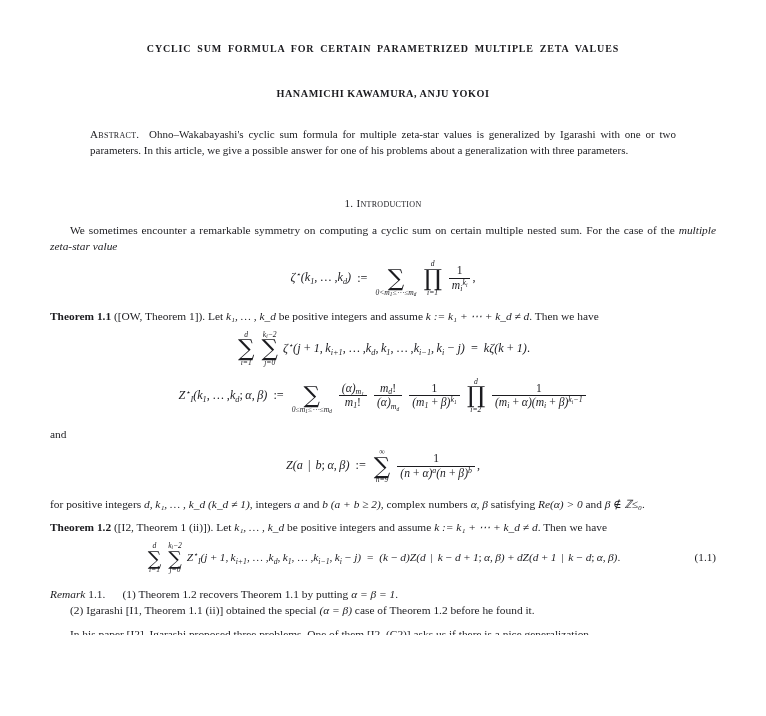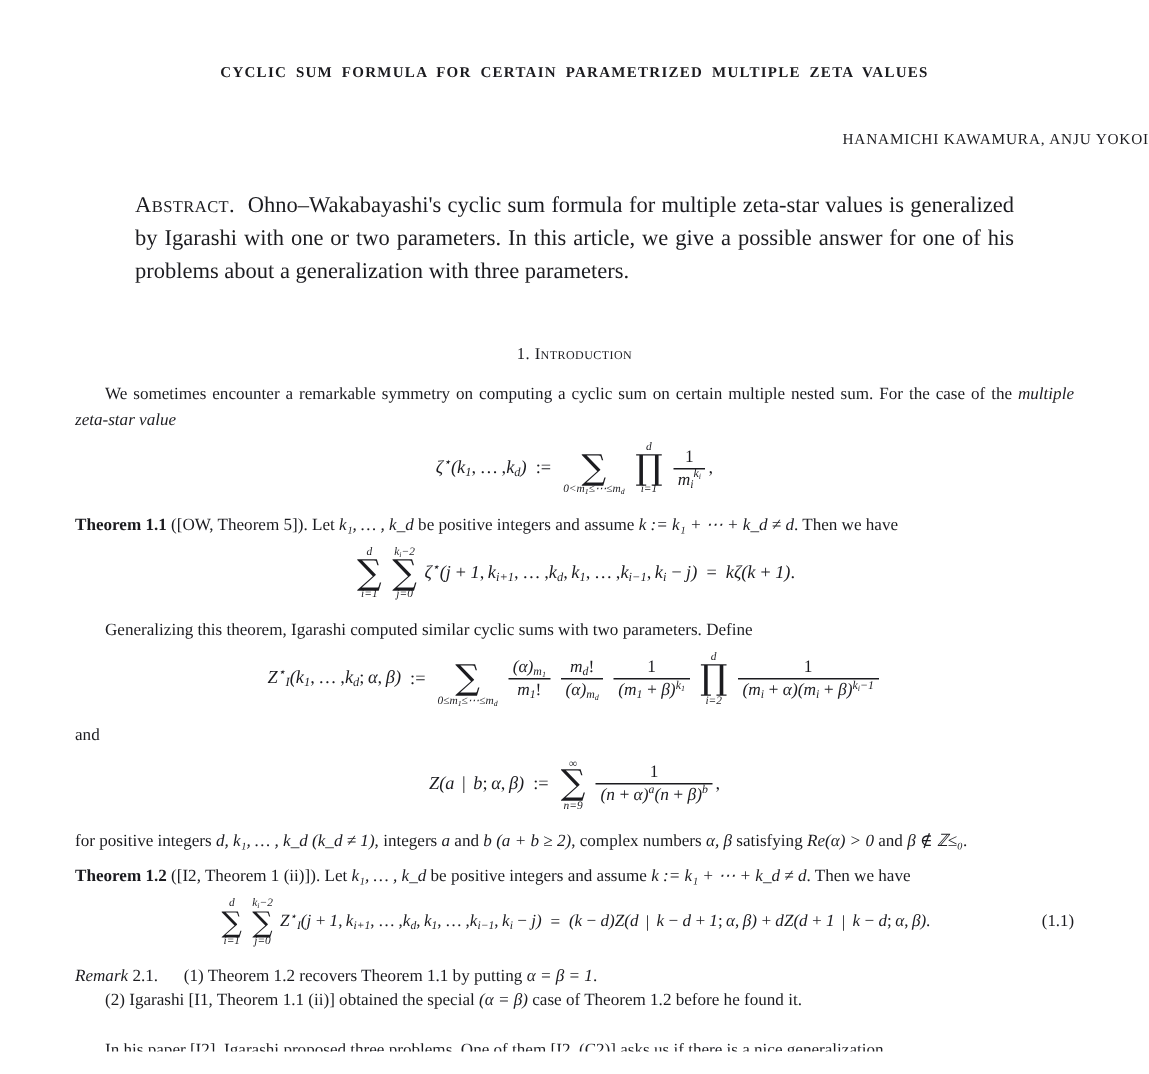--- a/index.html
+++ b/index.html
@@ -30,33 +30,34 @@
     text-align: center;
     font-size: 10px;
     font-weight: bold;
     letter-spacing: 0.85px;
     word-spacing: 2.5px;
     line-height: 1.3;
   }
   .authors {
     margin: 0;
     padding-top: 33px;
-    text-align: right;
+    text-align: center;
     font-size: 10.2px;
     letter-spacing: 0.55px;
     font-variant: small-caps;
     text-transform: uppercase;
+    font-weight: bold;
   }
 
   
   .abstract {
     margin: 0 auto;
     padding-top: 28px;
     width: 586px;
-    font-size: 15px;
+    font-size: 11px;
     line-height: 1.45;
     text-align: justify;
   }
   .abstract .lead {
     font-variant: small-caps;
     letter-spacing: 0.3px;
   }
 
   
   .section-head {
@@ -171,21 +172,21 @@
     padding: 0px 3px 0 3px;
     line-height: 1.25;
   }
 
   .mid { font-style: normal; padding: 0 2px; }
   .rel { font-style: normal; padding: 0 3px; }
   .punc { font-style: normal; }
 
   
   .clipped {
-    margin-top: 17px;
+    margin-top: 7px;
     height: 9px;
     overflow: hidden;
   }
   .clipped p {
     margin: 0;
     font-size: 11.4px;
     line-height: 1.43;
     text-indent: 20px;
     text-align: justify;
   }
@@ -231,42 +232,41 @@
         <span class="frac">
           <span class="num up">1</span>
           <span class="den">m<sub>i</sub><sup>k<sub>i</sub></sup></span>
         </span><span class="punc">,</span>
       </span>
     </div>
 
 
     <p class="para tight">
       <span class="bf">Theorem 1.1</span>
-      <span>([OW, Theorem 5]).</span>
+      <span>([OW, Theorem 1]).</span>
       <span>Let </span><span class="math">k₁, … , k_d</span><span> be positive integers and assume </span><span class="math">k := k₁ + ⋯ + k_d ≠ d</span><span>. Then we have</span>
     </p>
 
     <div class="display">
       <span class="inner math">
         <span class="op">
           <span class="lim top">d</span>
           <span class="glyph">∑</span>
           <span class="lim bot">i=1</span>
         </span>
         <span class="op">
           <span class="lim top">k<sub>i</sub>−2</span>
           <span class="glyph">∑</span>
           <span class="lim bot">j=0</span>
         </span>
         ζ<sup>⋆</sup>(j + 1<span class="punc">,</span> k<sub>i+1</sub><span class="punc">, … ,</span>k<sub>d</sub><span class="punc">,</span> k<sub>1</sub><span class="punc">, … ,</span>k<sub>i−1</sub><span class="punc">,</span> k<sub>i</sub> − j)
         <span class="rel">=</span> kζ(k + 1)<span class="punc">.</span>
       </span>
     </div>
 
-    <p class="para indent tight">Generalizing this theorem, Igarashi computed similar cyclic sums with two parameters. Define</p>
 
     <div class="display">
       <span class="inner math">
         Z<sup>⋆</sup><sub>I</sub>(k<sub>1</sub><span class="punc">, … ,</span>k<sub>d</sub><span class="punc">;</span> α<span class="punc">,</span> β) <span class="rel">:=</span>
         <span class="op">
           <span class="lim top">&nbsp;</span>
           <span class="glyph">∑</span>
           <span class="lim bot">0≤m<sub>1</sub>≤⋯≤m<sub>d</sub></span>
         </span>
         <span class="frac">
@@ -333,21 +333,21 @@
           <span class="lim bot">j=0</span>
         </span>
         Z<sup>⋆</sup><sub>I</sub>(j + 1<span class="punc">,</span> k<sub>i+1</sub><span class="punc">, … ,</span>k<sub>d</sub><span class="punc">,</span> k<sub>1</sub><span class="punc">, … ,</span>k<sub>i−1</sub><span class="punc">,</span> k<sub>i</sub> − j)
         <span class="rel">=</span> (k − d)Z(d <span class="mid">|</span> k − d + 1<span class="punc">;</span> α<span class="punc">,</span> β) + dZ(d + 1 <span class="mid">|</span> k − d<span class="punc">;</span> α<span class="punc">,</span> β)<span class="punc">.</span>
       </span>
       <span class="eqno">(1.1)</span>
     </div>
 
     <p class="para tight">
       <span class="it">Remark</span>
-      <span>2.1.</span>
+      <span>1.1.</span>
       &nbsp;&nbsp;&nbsp;&nbsp;
       <span>(1)</span>
       <span>Theorem 1.2 recovers Theorem 1.1 by putting </span><span class="math">α = β = 1</span><span>.</span>
     </p>
 
     <p class="para" style="text-indent:20px;">
       <span>(2)</span>
       <span>Igarashi [I1, Theorem 1.1 (ii)] obtained the special </span><span class="math">(α = β)</span><span> case of Theorem 1.2 before he found it.</span>
     </p>
 

